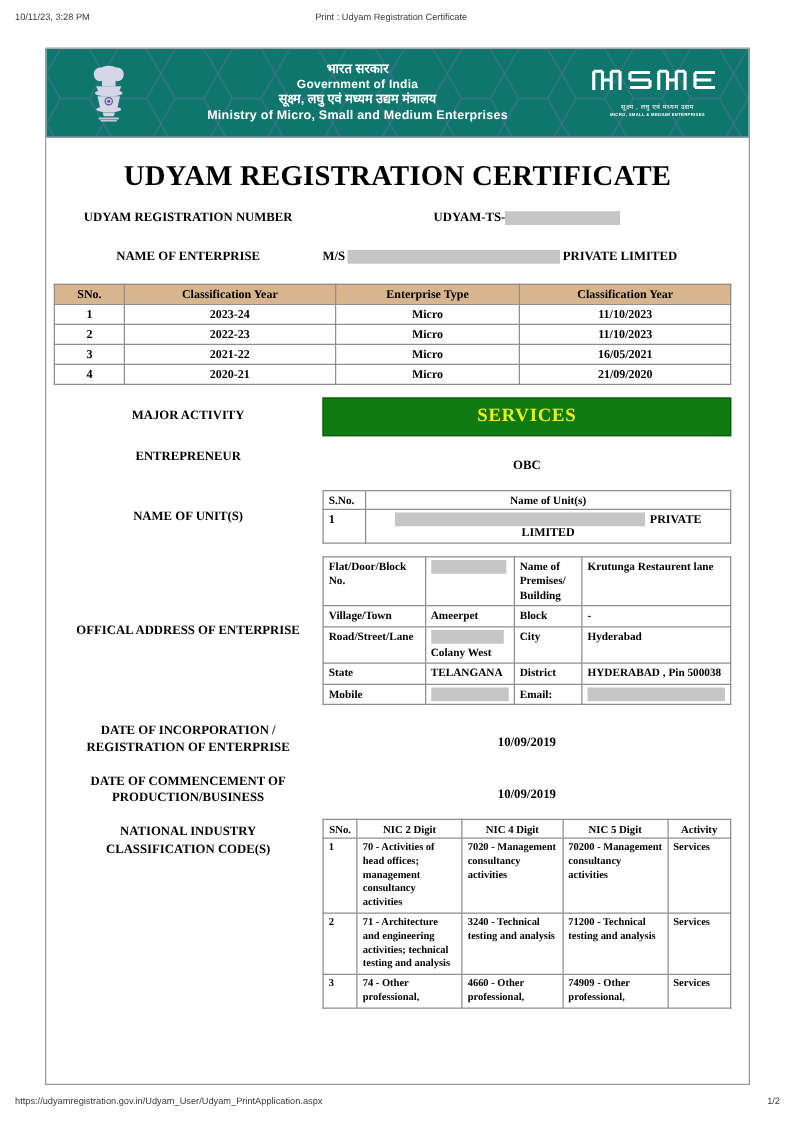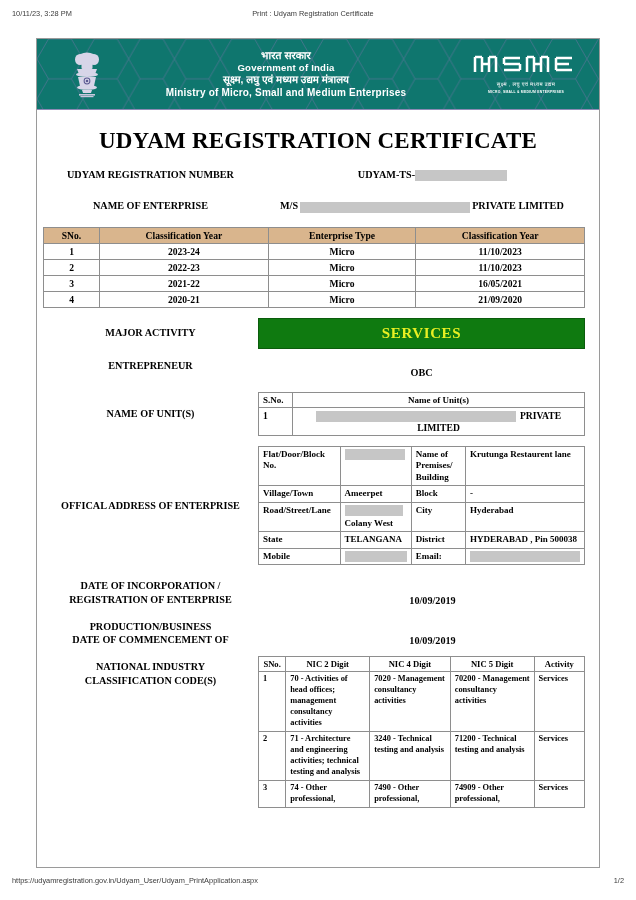--- a/index.html
+++ b/index.html
@@ -118,23 +118,22 @@
     text-align: center;
     font-size: 23px;
     font-weight: bold;
     letter-spacing: 0.2px;
     margin: 18px 0 14px 0;
   }
 
   
   .row {
     display: flex;
-    align-items: flex-end;
+    align-items: center;
     padding: 0 14px 0 6px;
-    gap: 22px;
   }
   .lbl {
     flex: 0 0 215px;
     text-align: center;
     font-size: 10.2px;
     font-weight: bold;
     line-height: 1.3;
     padding: 0 4px;
   }
   .lbl .star {
@@ -461,22 +460,22 @@
       <div>DATE OF INCORPORATION /</div>
       <div>REGISTRATION OF ENTERPRISE</div>
     </div>
     <div class="val center" style="padding-top:6px">10/09/2019</div>
   </div>
 
   <div class="sp-14"></div>
 
   <div class="row">
     <div class="lbl">
+      <div>DATE OF COMMENCEMENT OF</div>
       <div>PRODUCTION/BUSINESS</div>
-      <div>DATE OF COMMENCEMENT OF</div>
     </div>
     <div class="val center" style="padding-top:6px">10/09/2019</div>
   </div>
 
   <div class="sp-10"></div>
 
   <div class="block">
     <div class="lbl" style="padding-top:4px">
       <div>NATIONAL INDUSTRY</div>
       <div>CLASSIFICATION CODE(S)</div>
@@ -503,21 +502,21 @@
           <tr>
             <td class="c-sno">2</td>
             <td class="c-d2">71 - Architecture and engineering activities; technical testing and analysis</td>
             <td class="c-d4">3240 - Technical testing and analysis</td>
             <td class="c-d5">71200 - Technical testing and analysis</td>
             <td class="c-act">Services</td>
           </tr>
           <tr>
             <td class="c-sno">3</td>
             <td class="c-d2">74 - Other professional,</td>
-            <td class="c-d4">7490 - Other professional,</td>
+            <td class="c-d4">4660 - Other professional,</td>
             <td class="c-d5">74909 - Other professional,</td>
             <td class="c-act">Services</td>
           </tr>
         </tbody>
       </table>
     </div>
   </div>
 
 </div>
 

